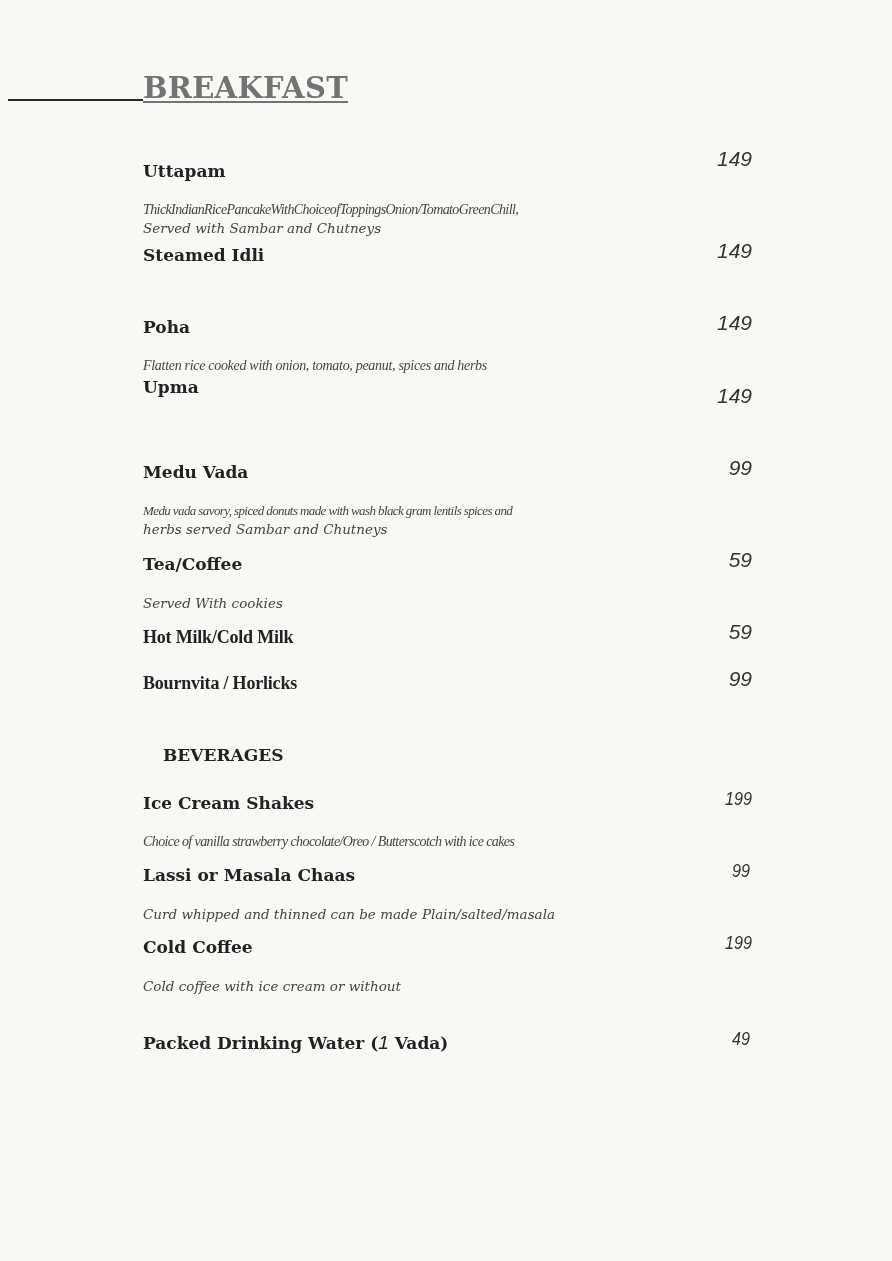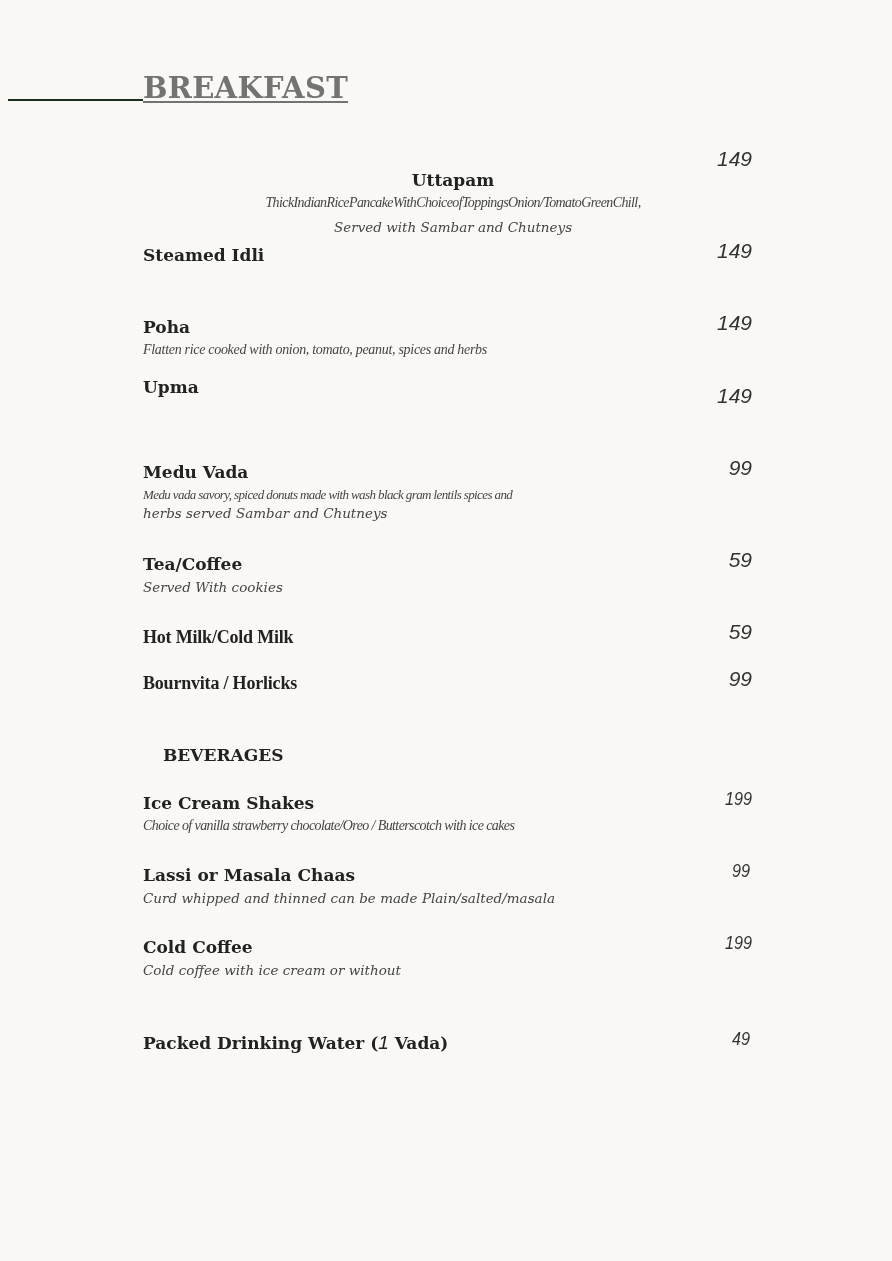--- a/index.html
+++ b/index.html
@@ -22,21 +22,21 @@
     .item { position: absolute; left: 143px; width: 620px; }
     .item-name {
       font-family: "DejaVu Serif", serif; font-weight: bold;
       font-size: 17px; color: #222; line-height: 22px;
     }
     .item-name.condensed {
       font-family: "Liberation Serif", serif; font-size: 18px; letter-spacing: -0.2px;
     }
     .item-desc {
       font-family: "DejaVu Serif", serif; font-style: italic;
-      font-size: 13.5px; color: #444; line-height: 18px; margin-top: 3px;
+      font-size: 13.5px; color: #444; line-height: 18px; margin-top: 19px;
     }
     .item-desc.condensed {
       font-family: "Liberation Serif", serif; font-size: 14px; letter-spacing: -0.3px;
     }
     .item-desc.tight { letter-spacing: -0.6px; }
     .price {
       position: absolute; right: 140px; text-align: right;
       font-family: "Liberation Sans", sans-serif; font-style: italic;
       font-size: 21px; color: #333; width: 80px;
     }
@@ -49,24 +49,24 @@
     .inline-one { font-family: "Liberation Sans", sans-serif; font-style: italic; font-weight: normal; font-size: 19px; }
   </style>
 </head>
 <body>
 
 <div class="title-wrap">
   <div class="title-rule"></div>
   <div class="title">BREAKFAST</div>
 </div>
 
-<div class="item" style="top:169px;text-align:center;">
+<div class="item" style="top:160px;">
   <div class="item-name">Uttapam</div>
   <div class="item-desc condensed tight">ThickIndianRicePancakeWithChoiceofToppingsOnion/TomatoGreenChill,</div>
-  <div class="item-desc" style="margin-top:6px">Served with Sambar and Chutneys</div>
+  <div class="item-desc" style="margin-top:0">Served with Sambar and Chutneys</div>
 </div>
 <div class="price" style="top:147px;">149</div>
 
 <div class="item" style="top:244px;">
   <div class="item-name">Steamed Idli</div>
 </div>
 <div class="price" style="top:239px;">149</div>
 
 <div class="item" style="top:316px;">
   <div class="item-name">Poha</div>

